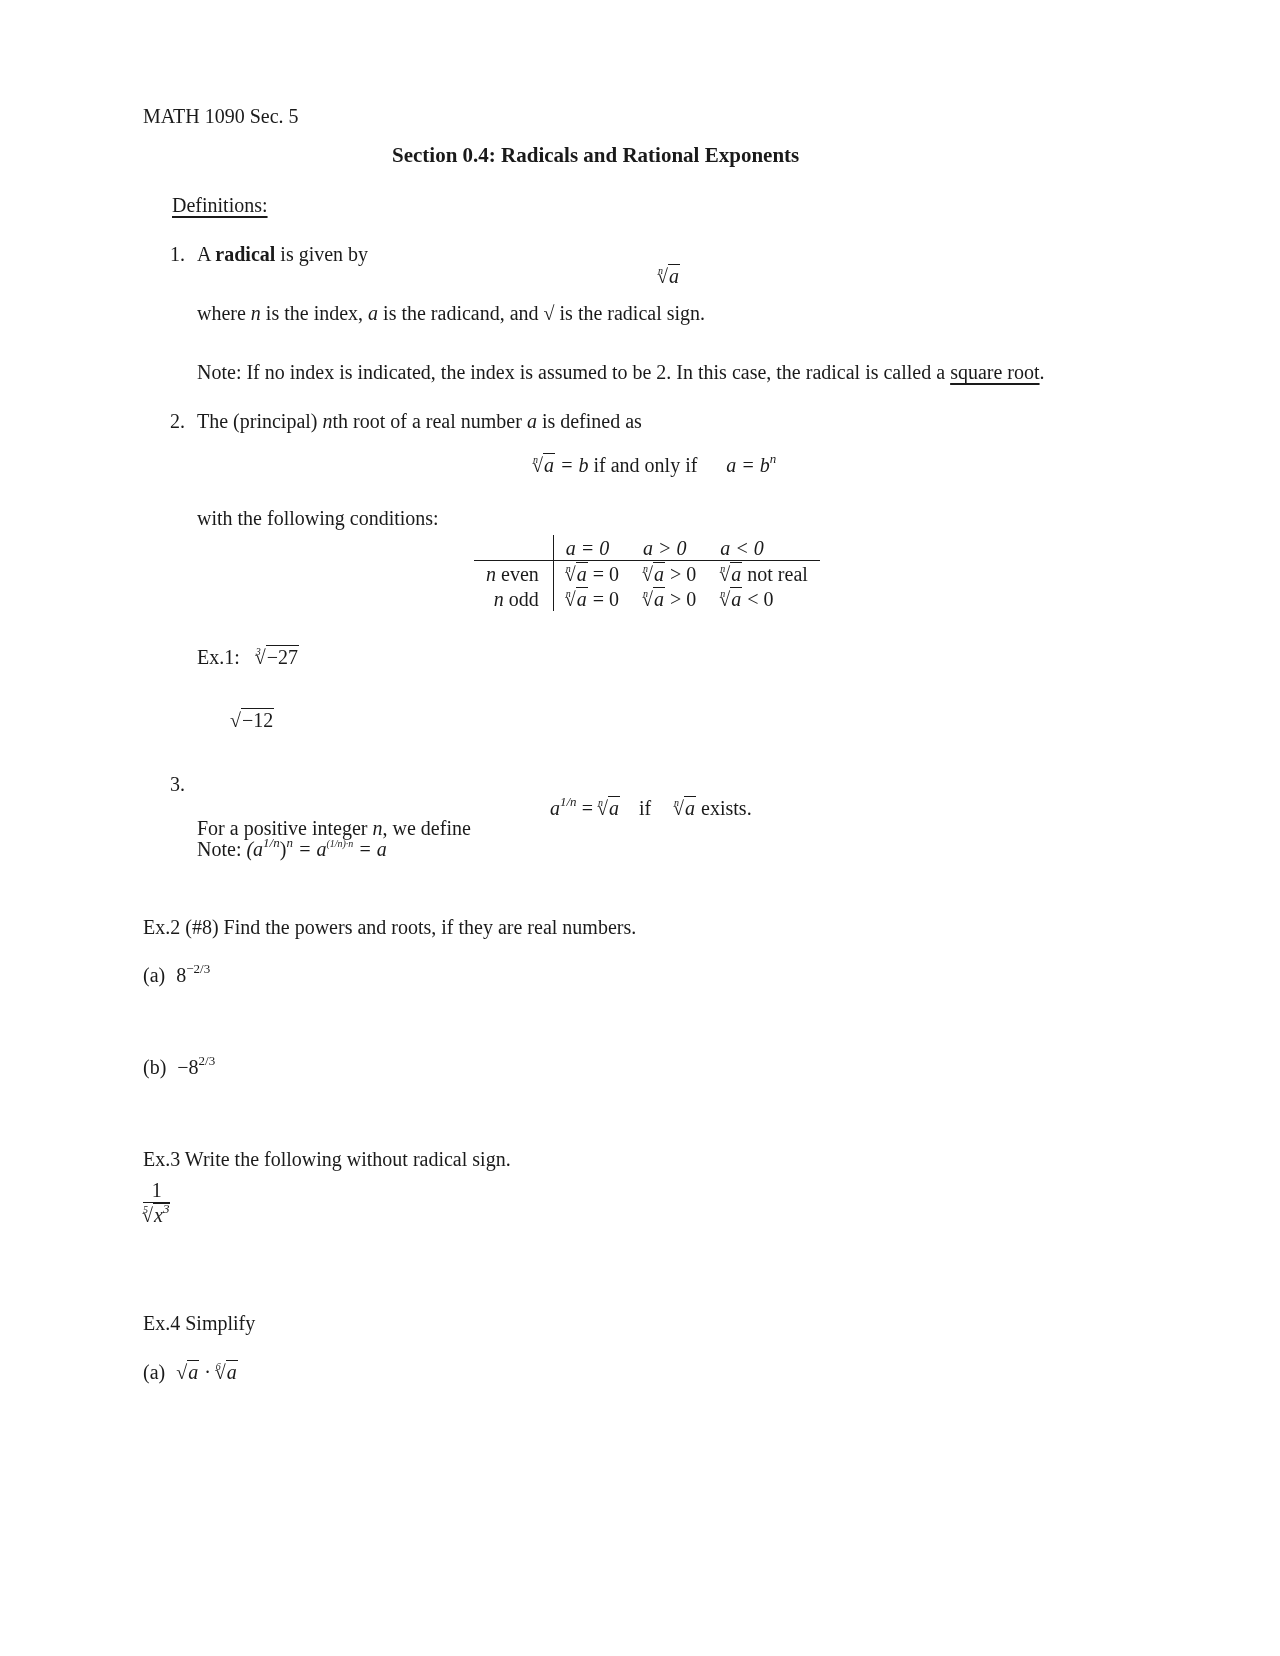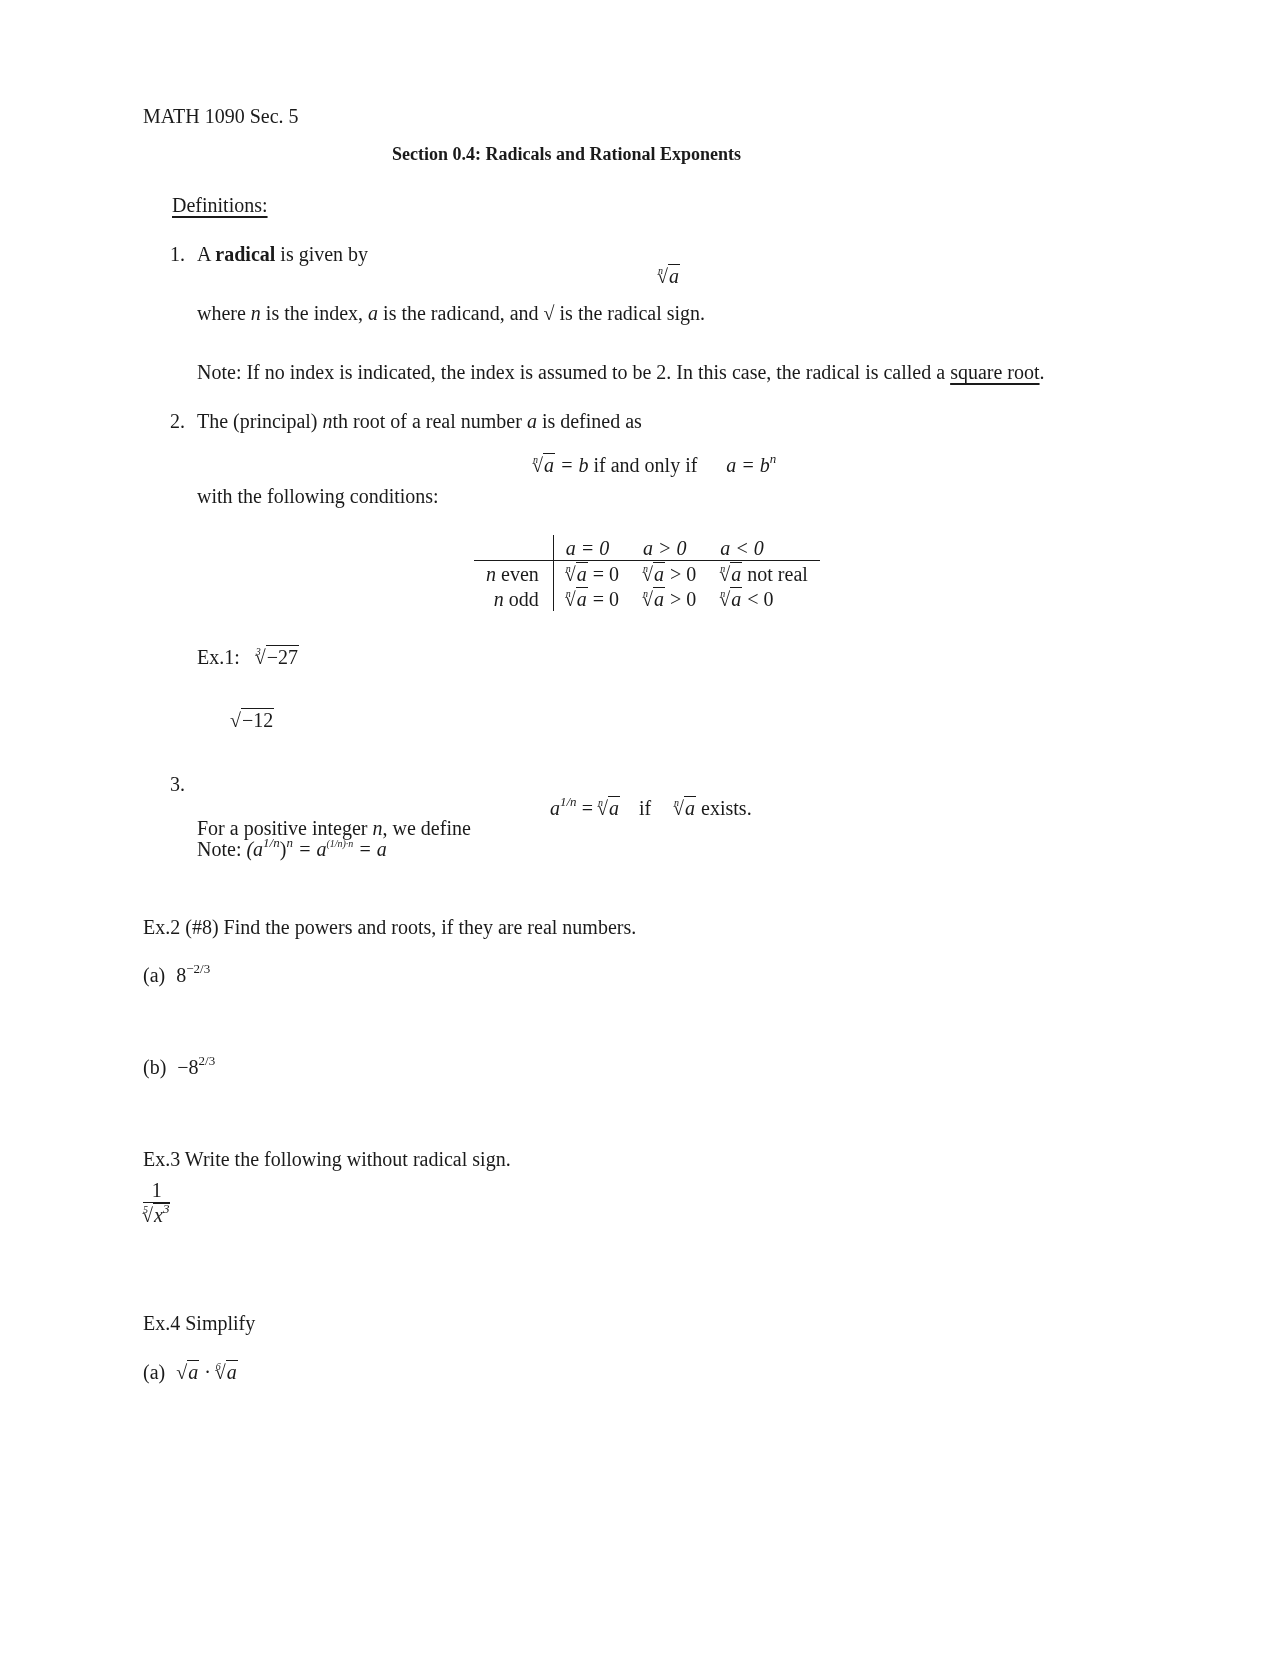--- a/index.html
+++ b/index.html
@@ -10,21 +10,21 @@
   }
   .abs { position: absolute; white-space: nowrap; line-height: 1; }
   .it { font-style: italic; }
   .b { font-weight: bold; }
   .u { text-decoration: underline; text-underline-offset: 4px; }
   sup { font-size: 13px; line-height: 0; vertical-align: 9px; }
   .rad { display: inline-block; position: relative; white-space: nowrap; }
   .rad .idx { font-size: 10px; font-style: italic; position: relative; top: -9px; margin-right: -6px; }
   .rad .sign { font-style: normal; }
   .rad .under { border-top: 1.3px solid #1a1a1a; padding: 0 1px; }
-  .title { font-weight: bold; font-size: 18px; }
+  .title { font-weight: bold; font-size: 21px; }
   table.cond { border-collapse: collapse; font-size: 20px; }
   table.cond td { padding: 0 12px; height: 25px; white-space: nowrap; }
   table.cond td.lab { text-align: right; border-right: 1.3px solid #1a1a1a; padding-right: 14px; }
   table.cond tr.head td { border-bottom: 1.3px solid #1a1a1a; }
   .frac { display: inline-block; text-align: center; vertical-align: middle; }
   .frac .num { display: block; border-bottom: 1.3px solid #1a1a1a; padding: 0 2px 2px 2px; }
   .frac .den { display: block; padding-top: 2px; }
 </style>
 </head>
 <body>
@@ -50,21 +50,21 @@
 
 <div class="abs" style="left:170px; top:411px;">2.</div>
 <div class="abs" style="left:197px; top:411px;">
   <span>The (principal) </span><span class="it">n</span><span>th root of a real number </span><span class="it">a</span><span> is defined as</span>
 </div>
 <div class="abs" style="left:533px; top:455px;">
   <span class="rad"><span class="idx">n</span><span class="sign">√</span><span class="under it">a</span></span><span class="it"> = b</span>
   <span style="">if and only if</span>
   <span class="it" style="margin-left:24px;">a = b</span><sup class="it">n</sup>
 </div>
-<div class="abs" style="left:197px; top:486px;">with the following conditions:</div>
+<div class="abs" style="left:197px; top:508px;">with the following conditions:</div>
 
 <div class="abs" style="left:474px; top:535px;">
   <table class="cond">
     <tbody>
         <tr class="head">
       <td class="lab"></td>
       <td class="it">a = 0</td>
       <td class="it">a &gt; 0</td>
       <td class="it">a &lt; 0</td>
     </tr>

